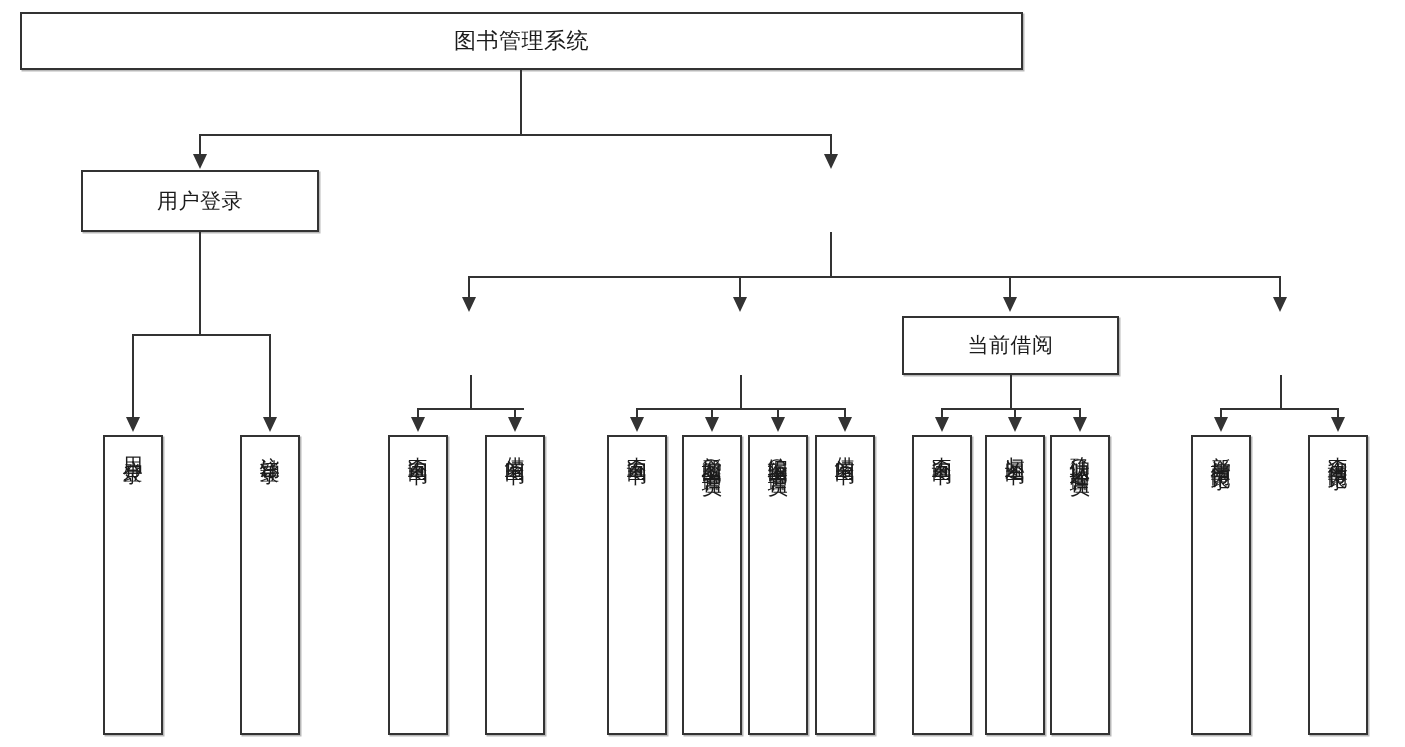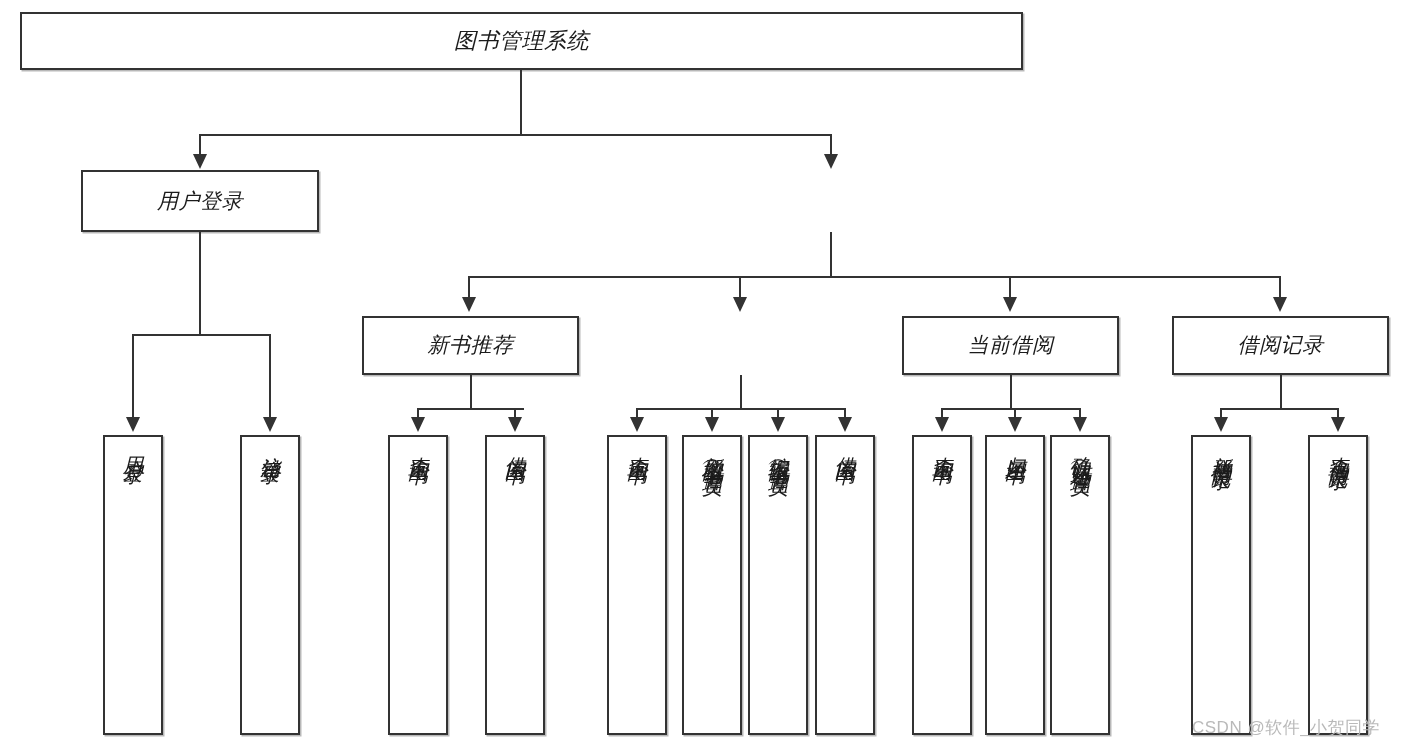--- a/index.html
+++ b/index.html
@@ -28,21 +28,20 @@
     align-items: center;
     justify-content: center;
   }
   .node .label {
     color: #1b1b1b;
     font-size: 21px;
     line-height: 1.15;
     letter-spacing: 0.5px;
     white-space: nowrap;
     text-align: center;
-    font-style: italic;
   }
   
   .node.root .label { font-size: 22px; }
 
   
   .node.vert {
     align-items: flex-start;
     justify-content: center;
     padding-top: 4px;
   }
@@ -110,28 +109,22 @@
   <div class="ln h" style="left:468px; top:276px; width:812px;"></div>
   <div class="ln v" style="left:468px;  top:276px; height:22px;"></div>
   <div class="ln v" style="left:739px;  top:276px; height:22px;"></div>
   <div class="ln v" style="left:1009px; top:276px; height:22px;"></div>
   <div class="ln v" style="left:1279px; top:276px; height:22px;"></div>
   <div class="arrow" style="left:462px;  top:297px;"></div>
   <div class="arrow" style="left:733px;  top:297px;"></div>
   <div class="arrow" style="left:1003px; top:297px;"></div>
   <div class="arrow" style="left:1273px; top:297px;"></div>
 
-  <div class="node" style="left:362px; top:316px; width:217px; height:59px;">
-    <span class="label">新书推荐</span>
-  </div>
   <div class="node" style="left:902px; top:316px; width:217px; height:59px;">
     <span class="label">当前借阅</span>
-  </div>
-  <div class="node" style="left:1172px; top:316px; width:217px; height:59px;">
-    <span class="label">借阅记录</span>
   </div>
 
   <div class="ln v" style="left:470px; top:375px; height:34px;"></div>
   <div class="ln h" style="left:417px; top:408px; width:107px;"></div>
   <div class="ln v" style="left:417px; top:408px; height:10px;"></div>
   <div class="ln v" style="left:514px; top:408px; height:10px;"></div>
   <div class="arrow" style="left:411px; top:417px;"></div>
   <div class="arrow" style="left:508px; top:417px;"></div>
 
   <div class="ln v" style="left:740px; top:375px; height:34px;"></div>
@@ -194,15 +187,14 @@
   <div class="node vert" style="left:1050px; top:435px; width:60px; height:300px;">
     <span class="label">确认归还（管理员）</span>
   </div>
   <div class="node vert" style="left:1191px; top:435px; width:60px; height:300px;">
     <span class="label">新增借阅记录</span>
   </div>
   <div class="node vert" style="left:1308px; top:435px; width:60px; height:300px;">
     <span class="label">查询借阅记录</span>
   </div>
 
-  <div id="watermark" style="left:1192px; top:716px;">CSDN @软件_小贺同学</div>
 
 </div>
 
 </body></html>

